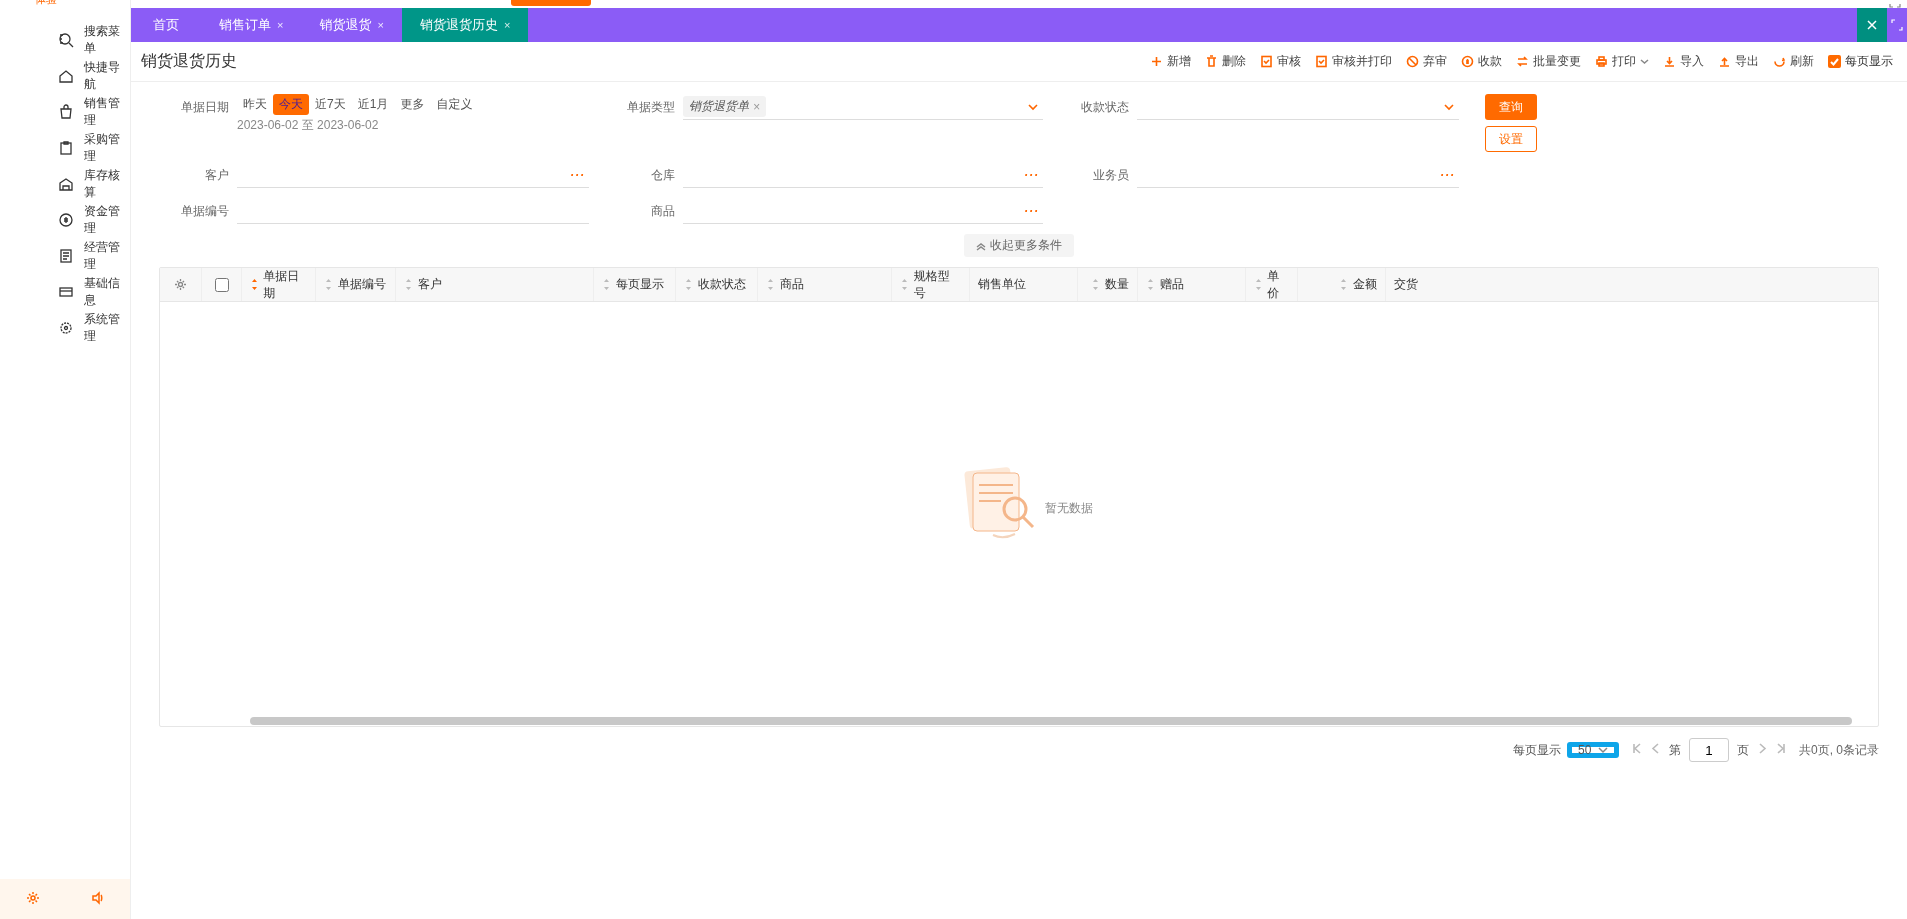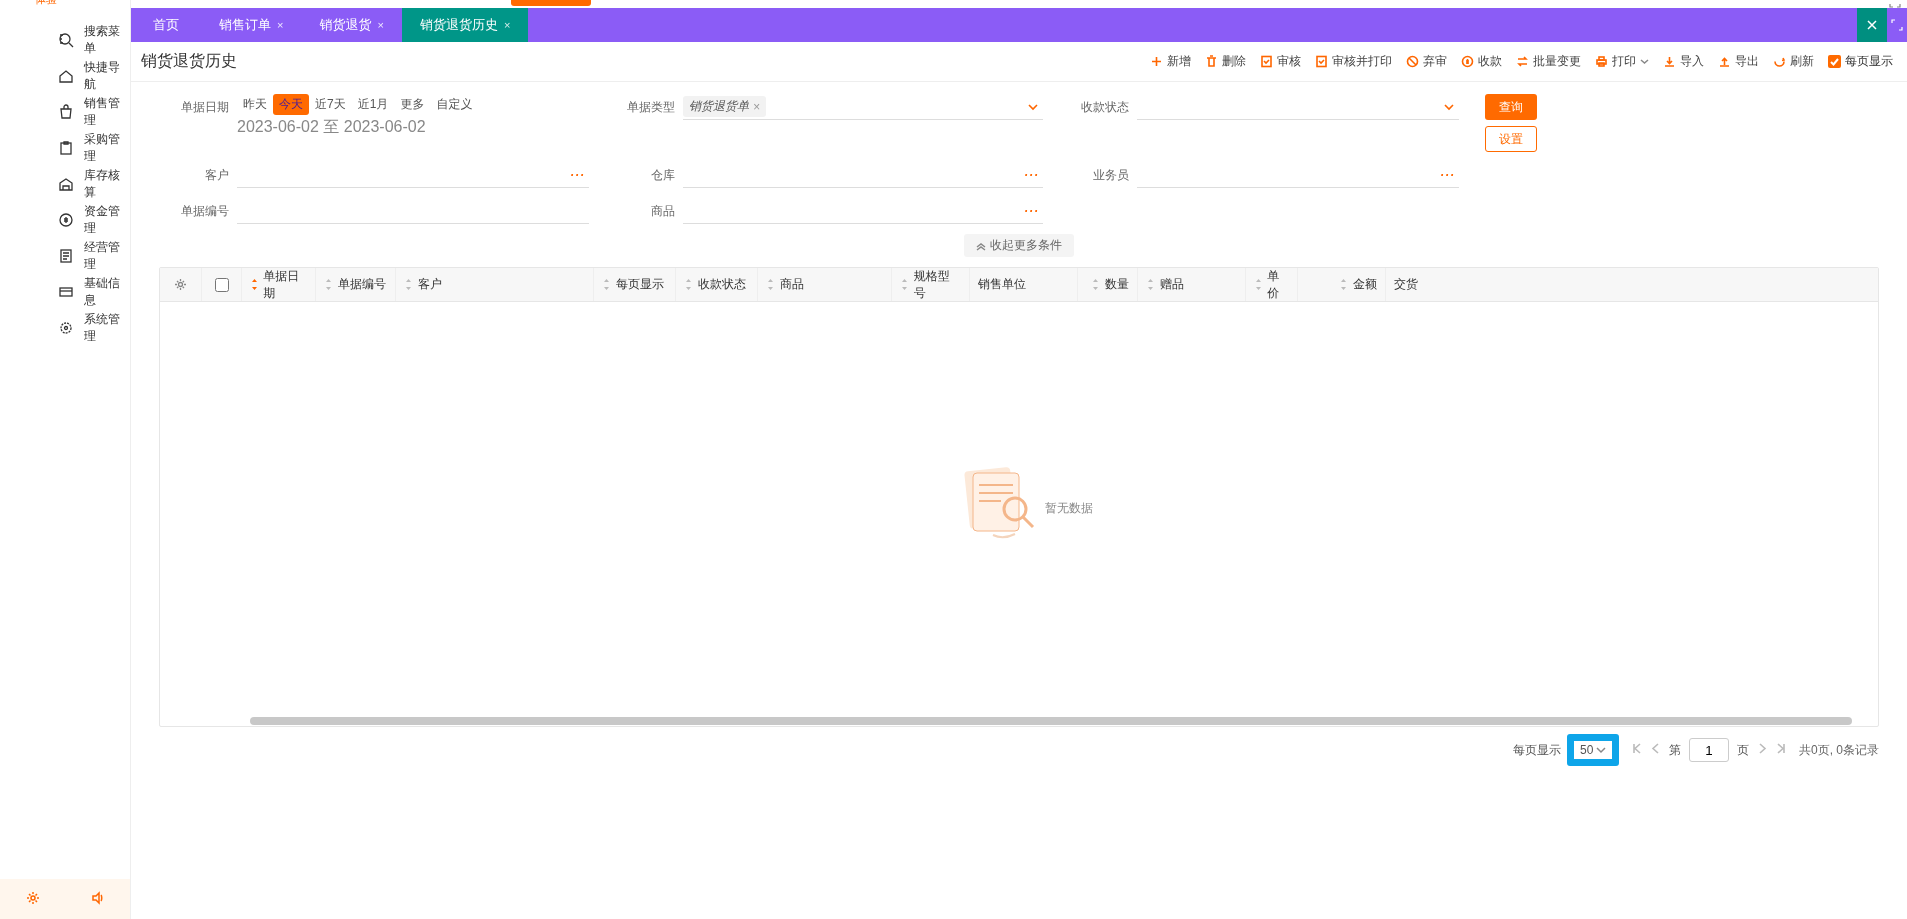--- a/index.html
+++ b/index.html
@@ -55,21 +55,21 @@
   .form-row { display: flex; align-items: flex-start; margin-bottom: 10px; }
   .form-group { display: flex; align-items: flex-start; }
   .form-group.g1 { width: 430px; }
   .form-group.g2 { width: 438px; margin-left: 16px; }
   .form-group.g3 { width: 400px; margin-left: 16px; }
   .form-label { width: 70px; text-align: right; color: #666; padding-top: 5px; margin-right: 8px; font-size: 12px; }
   .form-control { flex: 1; position: relative; }
   .date-tabs { display: flex; gap: 0; align-items: center; }
   .date-tab { padding: 2px 6px; border-radius: 3px; cursor: pointer; color: #555; }
   .date-tab.active { background: #ff6a00; color: #4c1d95; }
-  .date-range { color: #888; margin-top: 2px; font-size: 16px; }
+  .date-range { color: #888; margin-top: 2px; font-size: 12px; }
   .select-box { height: 26px; border-bottom: 1px solid #ddd; display: flex; align-items: center; justify-content: space-between; padding-right: 4px; font-style: italic; }
   .select-box svg { width: 12px; height: 12px; stroke: #f60; fill: none; stroke-width: 1.6; }
   .select-box .dots { color: #f60; font-weight: bold; letter-spacing: 1px; }
   .tag-chip { background: #f2f2f2; border-radius: 3px; padding: 2px 6px; display: inline-flex; align-items: center; gap: 4px; color: #555; }
   .tag-chip-x { color: #999; cursor: pointer; }
   .side-buttons { margin-left: 26px; display: flex; flex-direction: column; gap: 6px; }
   .btn { display: inline-flex; align-items: center; justify-content: center; height: 26px; min-width: 52px; border-radius: 3px; cursor: pointer; font-size: 12px; border: 1px solid transparent; }
   .btn-primary { background: #ff6a00; color: #fff; }
   .btn-outline { background: #fff; color: #ff6a00; border-color: #ff6a00; }
   .collapse-row { text-align: center; margin: 2px 0 10px 0; }
@@ -89,21 +89,21 @@
   .th-check input { width: 14px; height: 14px; }
   .table-body { flex: 1; display: flex; align-items: center; justify-content: center; }
   .empty-illus { width: 100px; height: 100px; margin-bottom: 14px; position: relative; }
   .empty-text { color: #888; }
   .hscroll-track { height: 10px; background: transparent; position: relative; margin-top: 2px; }
   .hscroll-thumb { position: absolute; left: 90px; right: 26px; top: 1px; height: 8px; background: #c8c8c8; border-radius: 4px; }
 
   
   .pagination { height: 46px; display: flex; align-items: center; justify-content: flex-end; padding: 0 28px; gap: 12px; color: #555; }
   .page-size-sel { display: flex; align-items: center; gap: 6px; }
-  .page-size-box { border: 7px solid #0ea5e9; border-radius: 3px; height: 32px; width: 52px; display: flex; align-items: center; justify-content: space-between; padding: 0 6px; }
+  .page-size-box { border: 5px solid #0ea5e9; border-radius: 3px; height: 16px; width: 52px; display: flex; align-items: center; justify-content: space-between; padding: 0 6px; }
   .page-size-box svg { width: 10px; height: 10px; stroke: #888; fill: none; stroke-width: 1.5; }
   .pager-btns { display: flex; align-items: center; gap: 8px; }
   .pager-btn { color: #bbb; cursor: pointer; }
   .pager-btn svg { width: 11px; height: 11px; stroke: currentColor; fill: none; stroke-width: 1.6; }
   .page-input { width: 40px; height: 24px; border: 1px solid #ccc; border-radius: 3px; text-align: center; }
   .page-total { color: #666; }
 
   
 </style>
 </head>

